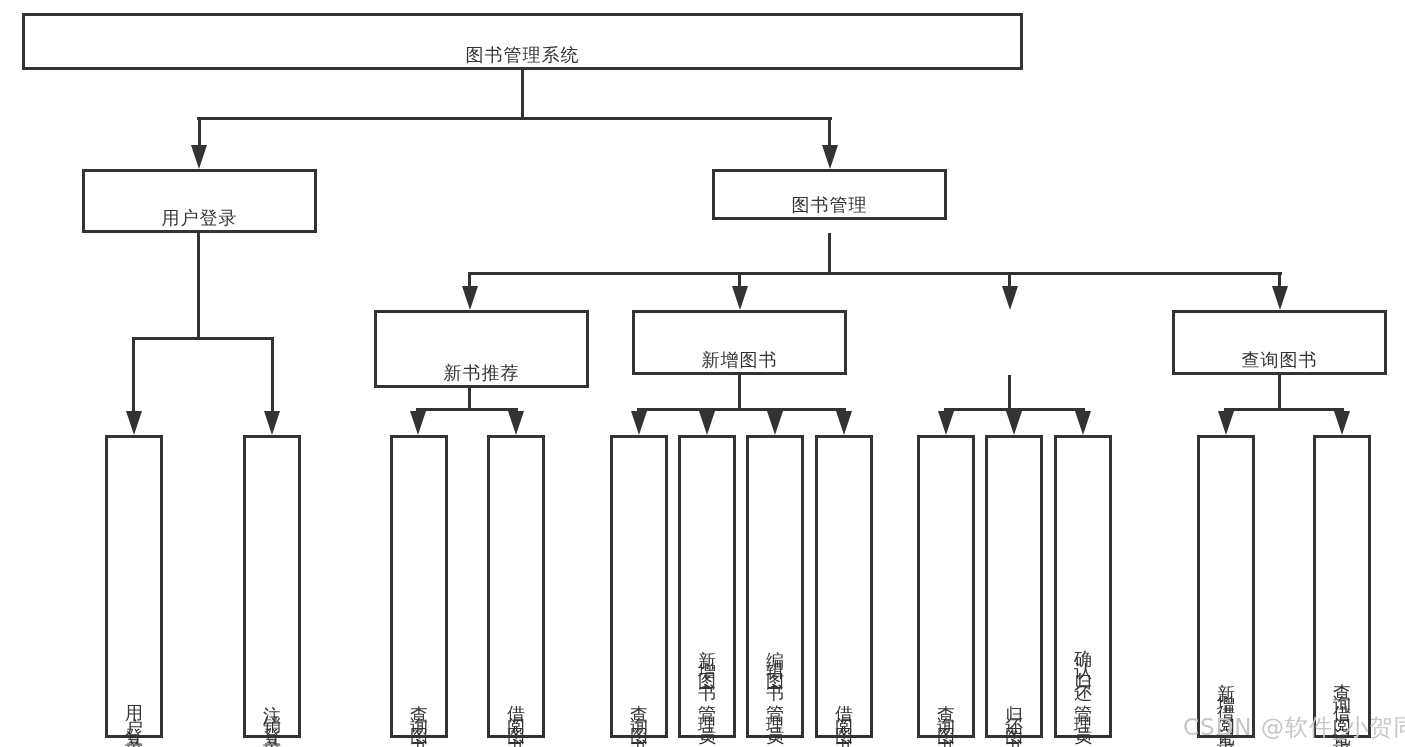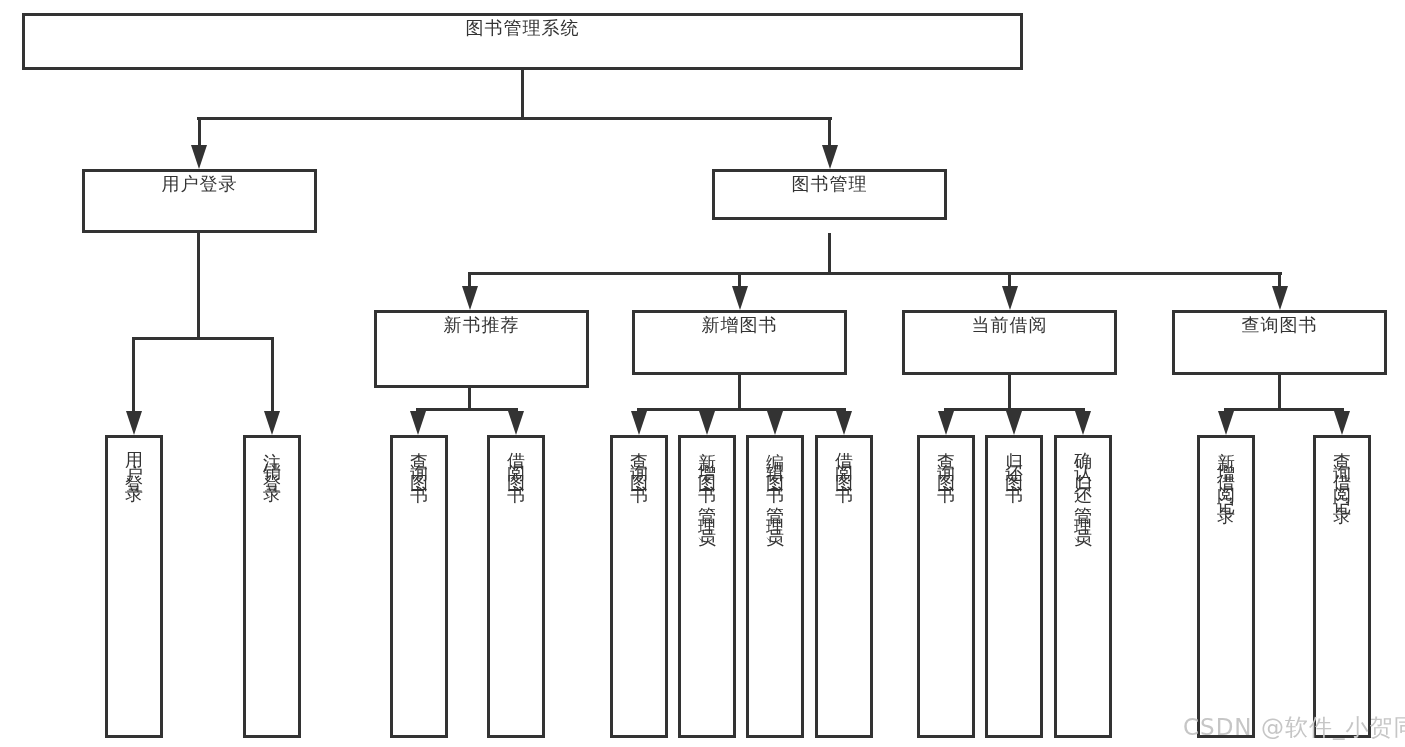--- a/index.html
+++ b/index.html
@@ -3,21 +3,21 @@
 <meta charset="utf-8">
 <style>
   html,body{margin:0;padding:0;background:#ffffff;}
   body{font-family:"DejaVu Sans","Liberation Sans",sans-serif;}
   .canvas{position:relative;width:1405px;height:747px;background:#ffffff;overflow:hidden;}
   .box{
     position:absolute;
     border:3px solid #333333;
     background:#ffffff;
     box-sizing:border-box;
-    display:flex;align-items:flex-start;justify-content:center;
+    display:flex;align-items:flex-end;justify-content:center;
     color:#333333;
   }
   .hlabel{font-size:18px;letter-spacing:1px;white-space:nowrap;}
   .leaf{top:435px;height:303px;}
   .vtext{
     writing-mode:vertical-rl;
     text-orientation:mixed;
     font-size:18px;
     letter-spacing:11px;
     color:#333333;
@@ -115,23 +115,20 @@
   <div class="box" style="left:712px;top:169px;width:235px;height:51px">
     <span class="hlabel">图书管理</span>
   </div>
 
   <div class="box" style="left:374px;top:310px;width:215px;height:78px">
     <span class="hlabel">新书推荐</span>
   </div>
   <div class="box" style="left:632px;top:310px;width:215px;height:65px">
     <span class="hlabel">新增图书</span>
   </div>
-  <div class="box" style="left:902px;top:310px;width:215px;height:65px">
-    <span class="hlabel">当前借阅</span>
-  </div>
   <div class="box" style="left:1172px;top:310px;width:215px;height:65px">
     <span class="hlabel">查询图书</span>
   </div>
 
   <div class="box leaf" style="left:105px;width:58px">
     <span class="vtext">用户登录</span>
   </div>
   <div class="box leaf" style="left:243px;width:58px">
     <span class="vtext">注销登录</span>
   </div>

